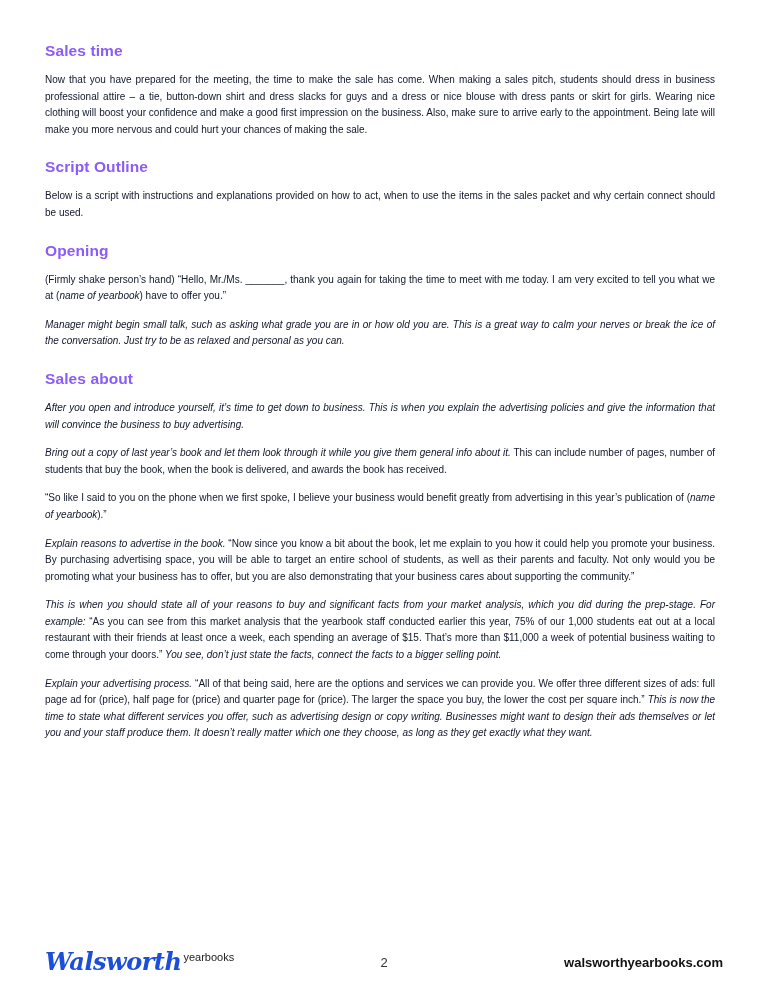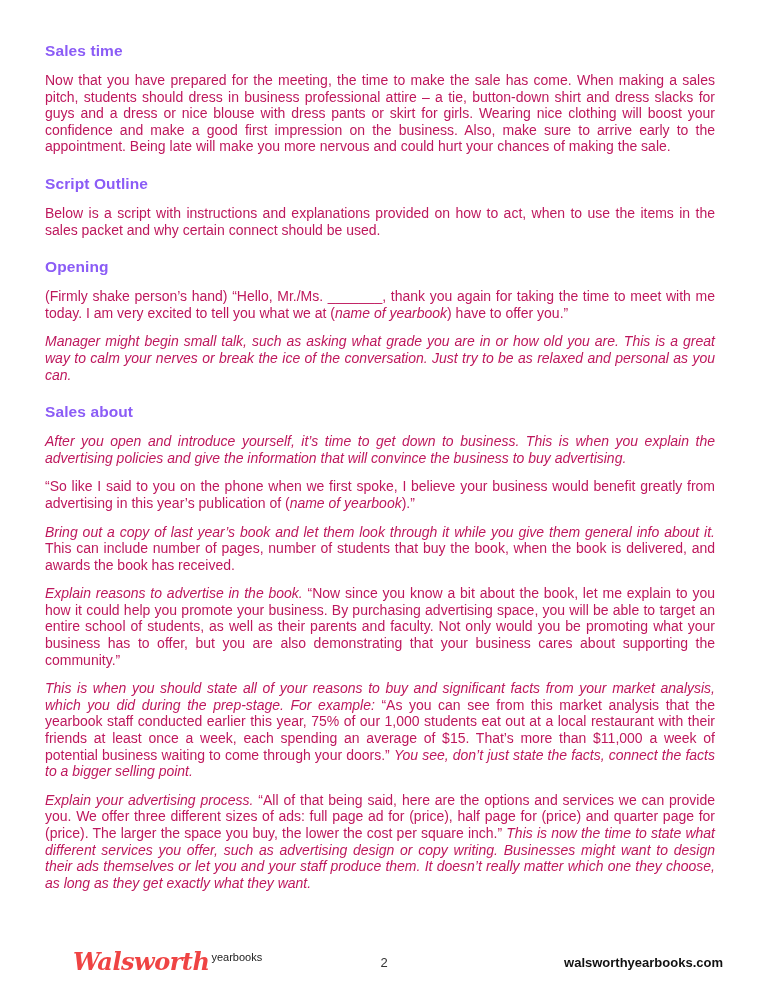--- a/index.html
+++ b/index.html
@@ -20,48 +20,47 @@
   }
   h2 {
     font-size: 15.5px;
     font-weight: bold;
     color: #8b5cf6;
     margin: 20px 0 12px 0;
     letter-spacing: 0.1px;
   }
   section:first-child h2 { margin-top: 0; }
   p {
-    font-size: 14px;
+    font-size: 10px;
     line-height: 16.6px;
     margin: 0 8px 12px 0;
     text-align: justify;
-    color: #be185d;
+    color: #0f172a;
   }
   .italic { font-style: italic; }
   .footer {
     position: absolute;
     left: 45px;
     right: 45px;
     bottom: 20px;
     display: flex;
     align-items: center;
   }
   .footer .col { flex: 1; }
   .footer .col.center { text-align: center; }
   .footer .col.right { text-align: right; }
   .logo-wrap { display: inline-flex; align-items: flex-start; }
   .logo-main {
     font-family: "DejaVu Serif", serif;
     font-weight: bold;
     font-style: italic;
     font-size: 24px;
-    color: #ef4444;
+    color: #1d4ed8;
     letter-spacing: -0.5px;
     line-height: 1;
-    margin-left: 28px;
   }
   .logo-sub {
     font-size: 11px;
     color: #222222;
     margin-left: 2px;
     margin-top: 1px;
     font-style: normal;
   }
   .page-number {
     font-size: 13px;
@@ -90,22 +89,22 @@
 
   <section>
     <h2>Opening</h2>
     <p><span class="">(Firmly shake person’s hand) “Hello, Mr./Ms. _______, thank you again for taking the time to meet with me today. I am very excited to tell you what we at (</span><span class="italic">name of yearbook</span><span>) have to offer you.”</span></p>
     <p class="italic"><span>Manager might begin small talk, such as asking what grade you are in or how old you are. This is a great way to calm your nerves or break the ice of the conversation. Just try to be as relaxed and personal as you can.</span></p>
   </section>
 
   <section>
     <h2>Sales about</h2>
     <p class="italic"><span>After you open and introduce yourself, it’s time to get down to business. This is when you explain the advertising policies and give the information that will convince the business to buy advertising.</span></p>
+    <p><span class="italic">Bring out a copy of last year’s book and let them look through it while you give them general info about it.</span><span> This can include number of pages, number of students that buy the book, when the book is delivered, and awards the book has received.</span></p>
     <p><span>“So like I said to you on the phone when we first spoke, I believe your business would benefit greatly from advertising in this year’s publication of (</span><span class="italic">name of yearbook</span><span>).”</span></p>
-    <p><span class="italic">Bring out a copy of last year’s book and let them look through it while you give them general info about it.</span><span> This can include number of pages, number of students that buy the book, when the book is delivered, and awards the book has received.</span></p>
     <p><span class="italic">Explain reasons to advertise in the book.</span><span> “Now since you know a bit about the book, let me explain to you how it could help you promote your business. By purchasing advertising space, you will be able to target an entire school of students, as well as their parents and faculty. Not only would you be promoting what your business has to offer, but you are also demonstrating that your business cares about supporting the community.”</span></p>
     <p><span class="italic">This is when you should state all of your reasons to buy and significant facts from your market analysis, which you did during the prep-stage. For example: </span><span>“As you can see from this market analysis that the yearbook staff conducted earlier this year, 75% of our 1,000 students eat out at a local restaurant with their friends at least once a week, each spending an average of $15. That’s more than $11,000 a week of potential business waiting to come through your doors.” </span><span class="italic">You see, don’t just state the facts, connect the facts to a bigger selling point.</span></p>
     <p><span class="italic">Explain your advertising process.</span><span> “All of that being said, here are the options and services we can provide you. We offer three different sizes of ads: full page ad for (price), half page for (price) and quarter page for (price). The larger the space you buy, the lower the cost per square inch.” </span><span class="italic">This is now the time to state what different services you offer, such as advertising design or copy writing. Businesses might want to design their ads themselves or let you and your staff produce them. It doesn’t really matter which one they choose, as long as they get exactly what they want.</span></p>
   </section>
 
 </div>
 
 <div class="footer">
   <div class="col">
     <span class="logo-wrap">

